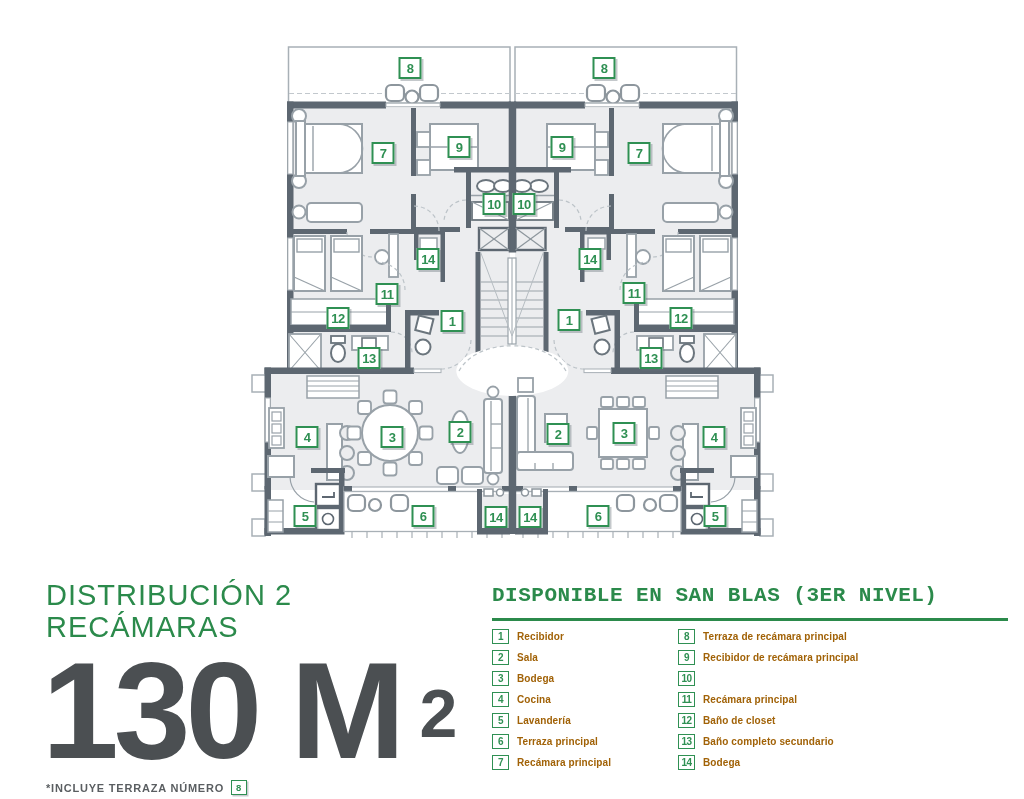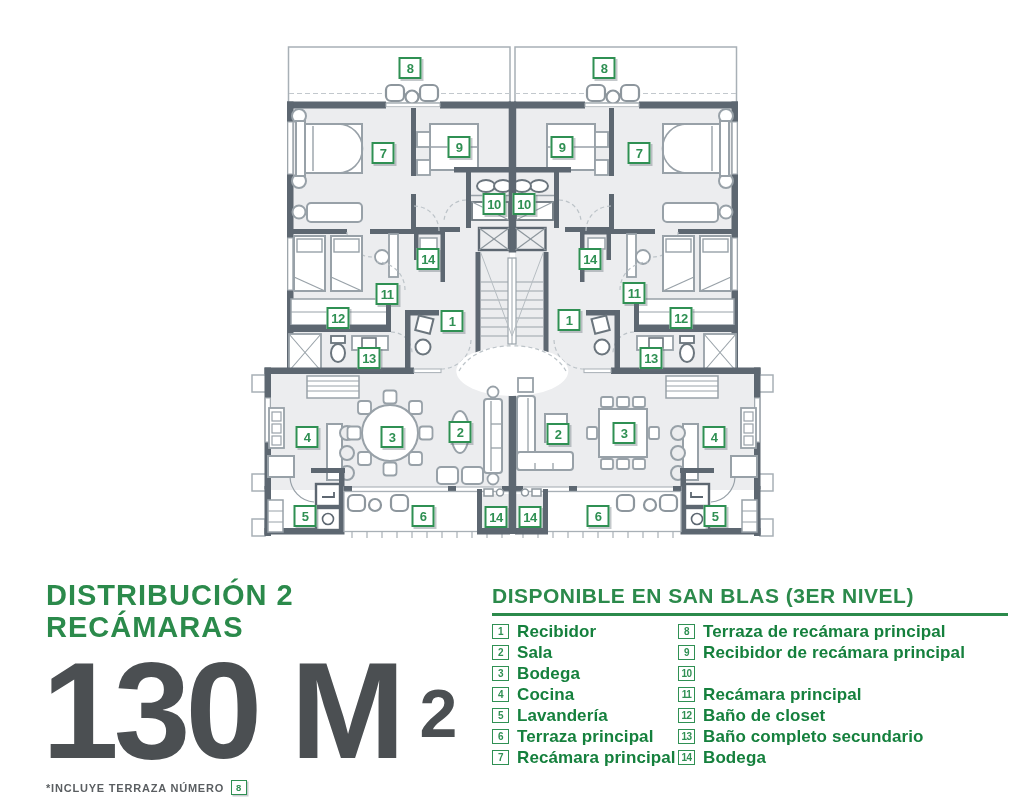--- a/index.html
+++ b/index.html
@@ -8,42 +8,42 @@
   .plan{position:absolute;left:0;top:0;width:1024px;height:560px;}
   .plan svg{position:absolute;left:0;top:0;}
   .badges{position:absolute;left:0;top:0;width:1024px;height:560px;}
   .badge{position:absolute;width:23px;height:22px;box-sizing:border-box;
          transform:translate(-50%,-50%);
          background:#fff;border:2.2px solid #2f9053;color:#2f9053;
          font-size:13px;font-weight:bold;display:flex;align-items:center;justify-content:center;
          box-shadow:2px 2px 0 rgba(99,110,119,.38);letter-spacing:-.5px;}
   
   .title-block{position:absolute;left:46px;top:580px;width:440px;}
-  .tb-heading{color:#2b8a4b;font-size:29px;font-weight:bold;letter-spacing:1px;line-height:1.1;}
+  .tb-heading{color:#2b8a4b;font-size:29px;font-weight:normal;letter-spacing:1px;line-height:1.1;}
   .tb-area{display:flex;align-items:center;color:#4b4f52;margin-top:2px;margin-left:-4px;gap:17px;}
   .tb-area .num{font-size:138px;font-weight:bold;letter-spacing:-5px;line-height:.93;}
   .tb-area .sup{font-size:68px;font-weight:bold;line-height:1;margin-top:6px;margin-left:2px;}
   .tb-foot{display:flex;align-items:center;margin-top:6px;color:#5a5e61;
            font-size:11px;font-weight:bold;letter-spacing:.8px;}
   .foot-badge{display:inline-flex;align-items:center;justify-content:center;margin-left:7px;
               width:16px;height:15px;box-sizing:border-box;border:1.8px solid #2f9053;color:#2f9053;
               font-size:9.5px;font-weight:bold;background:#fff;box-shadow:1.5px 1.5px 0 rgba(99,110,119,.35);}
   
   .legend{position:absolute;left:492px;top:584px;width:520px;}
   .lg-heading{color:#2b8a4b;font-size:21px;font-weight:bold;letter-spacing:.5px;
-              padding-bottom:5px;border-bottom:3px solid #2b8a4b;width:516px;}
+              padding-bottom:11px;border-bottom:3px solid #2b8a4b;width:516px;font-family:Liberation Mono, monospace;}
   .lg-cols{display:flex;margin-top:5px;}
   .legend-col{display:flex;flex-direction:column;}
   .legend-col:first-child{width:186px;}
   .legend-row{display:flex;align-items:center;height:21px;}
   .legend-num{flex:0 0 17px;height:15px;box-sizing:border-box;border:1.6px solid #2f9053;
               color:#2f9053;background:#fff;font-size:10px;font-weight:bold;
               display:inline-flex;align-items:center;justify-content:center;margin-right:8px;
               letter-spacing:-.5px;}
-  .legend-label{font-size:17px;font-weight:bold;color:#15803d;letter-spacing:.1px;white-space:nowrap;}
+  .legend-label{font-size:10px;font-weight:bold;color:#a16207;letter-spacing:.1px;white-space:nowrap;}
 </style>
 </head>
 <body>
 
 <div class="canvas">
 
   <div class="plan">
     <svg width="1024" height="560" viewBox="0 0 1024 560">
 
       <g id="shell">

